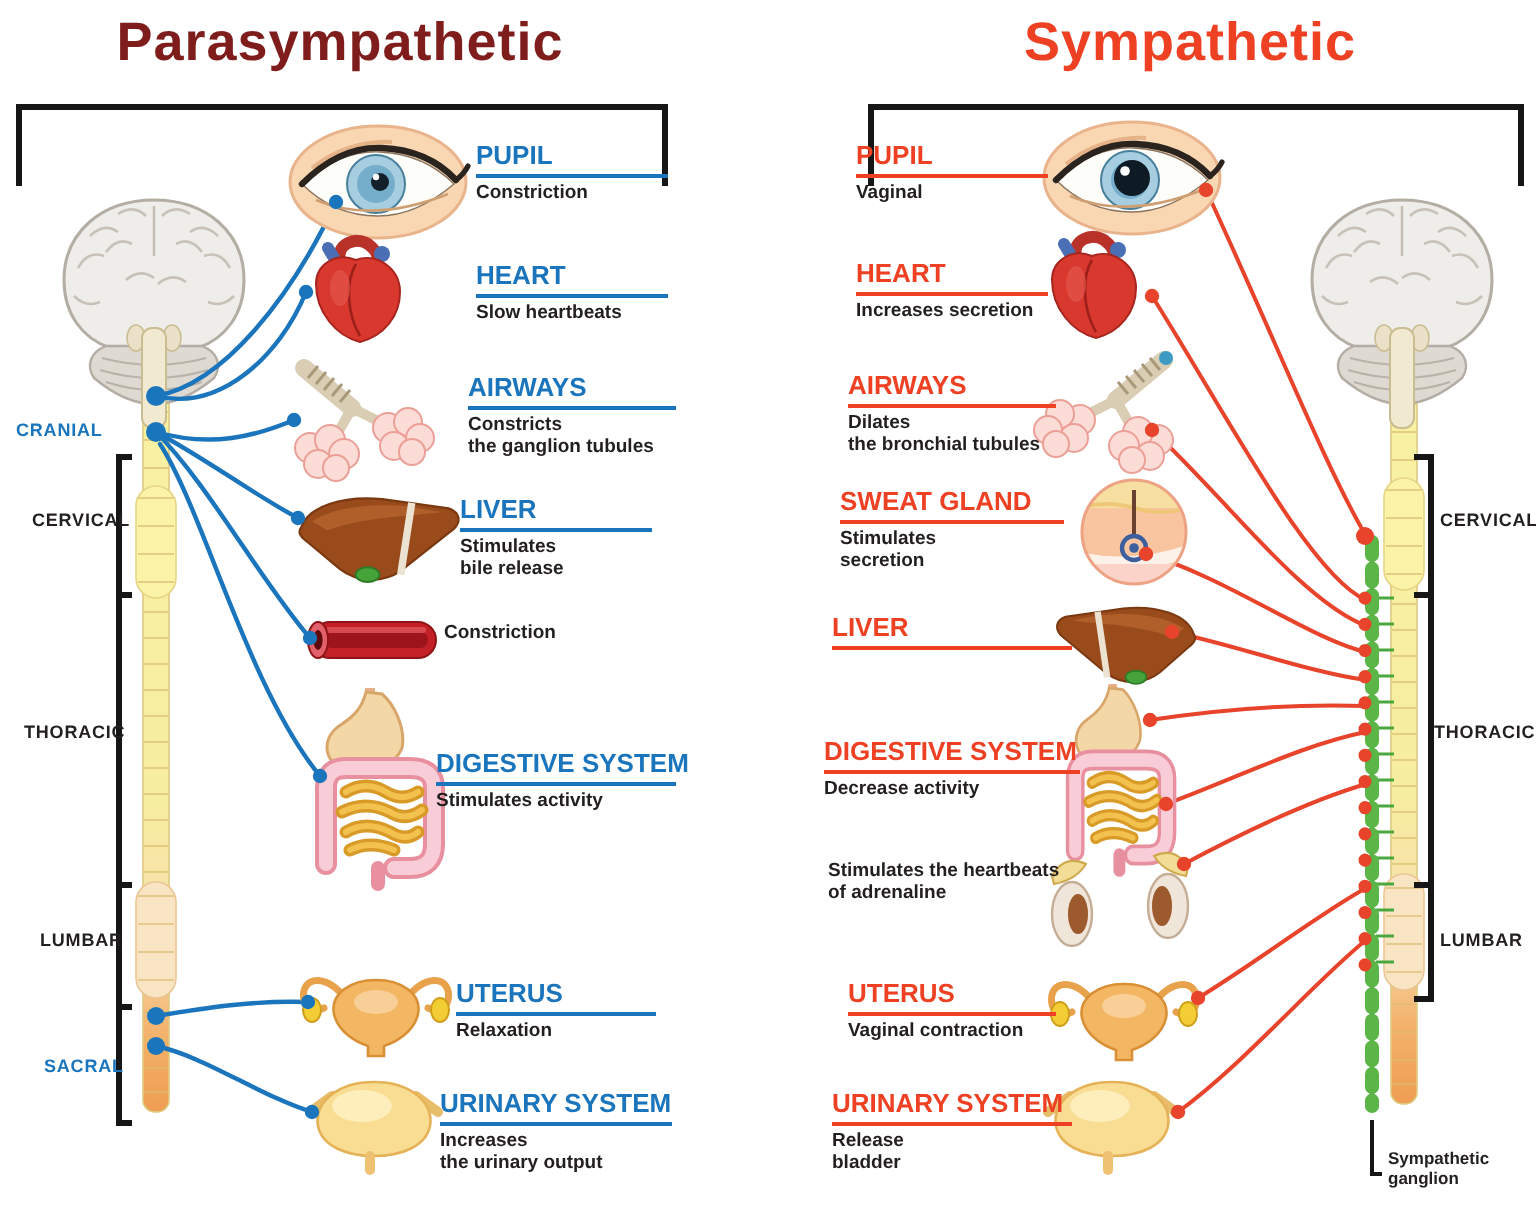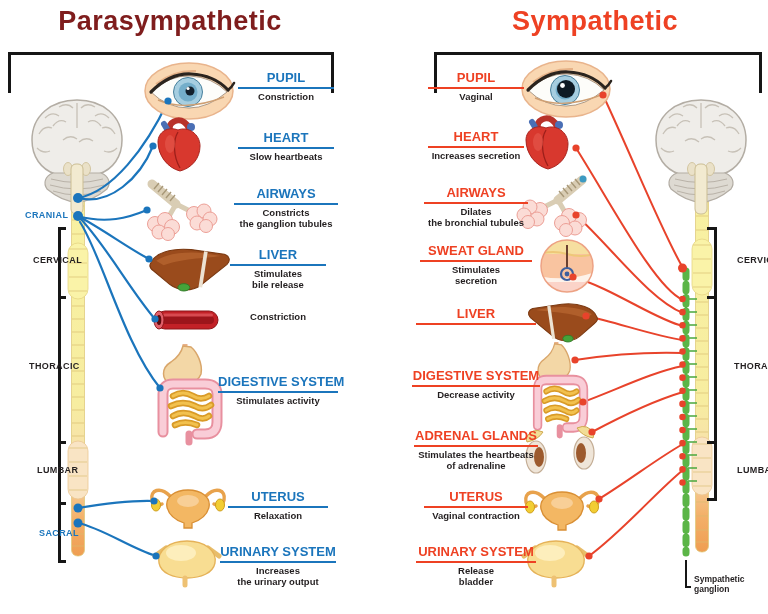--- a/index.html
+++ b/index.html
@@ -6,26 +6,26 @@
   #stage{position:relative;width:768px;height:614px;background:#fff;overflow:hidden;
          font-family:"Liberation Sans",sans-serif;}
   #art{position:absolute;left:0;top:0;}
   .title{position:absolute;font-size:27px;font-weight:bold;text-align:center;letter-spacing:.5px;}
   .title.blue{color:#7f1d1d;}
   .title.red{color:#ee4123;}
   .tbracket{position:absolute;height:38px;border-top:3px solid #161616;
             border-left:3px solid #161616;border-right:3px solid #161616;}
   .vline{position:absolute;width:2.5px;background:#161616;}
   .tick{position:absolute;height:2.5px;width:8px;background:#161616;}
-  .lbl{position:absolute;text-align:center;}
+  .lbl{position:absolute;}
   .lbl .h{font-weight:bold;font-size:13px;padding-bottom:2px;border-bottom:2px solid;white-space:nowrap;}
   .lbl.left .h{color:#1b75bc;border-color:#1b75bc;}
   .lbl.right .h{color:#ee4123;border-color:#ee4123;}
   .lbl .d{margin-top:3px;font-size:9.5px;font-weight:bold;color:#231f20;line-height:10.5px;white-space:pre-line;}
-  .region{position:absolute;font-size:9px;font-weight:bold;letter-spacing:.4px;color:#231f20;margin-left:17px;}
+  .region{position:absolute;font-size:9px;font-weight:bold;letter-spacing:.4px;color:#231f20;}
   .region.blue{color:#1b75bc;}
   .gang{position:absolute;font-size:8.5px;font-weight:bold;color:#231f20;line-height:9.5px;white-space:pre-line;}
   .nb{fill:none;stroke:#1b75bc;stroke-width:2.2;stroke-linecap:round;}
   .nr{fill:none;stroke:#e8432b;stroke-width:2;stroke-linecap:round;}
 </style>
 </head>
 <body>
 
 <div id="stage">
 
@@ -385,21 +385,20 @@
 secretion</div>
 </div>
 <div class="lbl right" style="left:416px;top:306px;width:120px">
   <div class="h">LIVER</div>
 </div>
 <div class="lbl right" style="left:412px;top:368px;width:128px">
   <div class="h">DIGESTIVE SYSTEM</div>
   <div class="d">Decrease activity</div>
 </div>
 <div class="lbl right" style="left:414px;top:428px;width:124px">
-  <div class="h">ADRENAL GLANDS</div>
   <div class="d">Stimulates the heartbeats
 of adrenaline</div>
 </div>
 <div class="lbl right" style="left:424px;top:489px;width:104px">
   <div class="h">UTERUS</div>
   <div class="d">Vaginal contraction</div>
 </div>
 <div class="lbl right" style="left:416px;top:544px;width:120px">
   <div class="h">URINARY SYSTEM</div>
   <div class="d">Release

